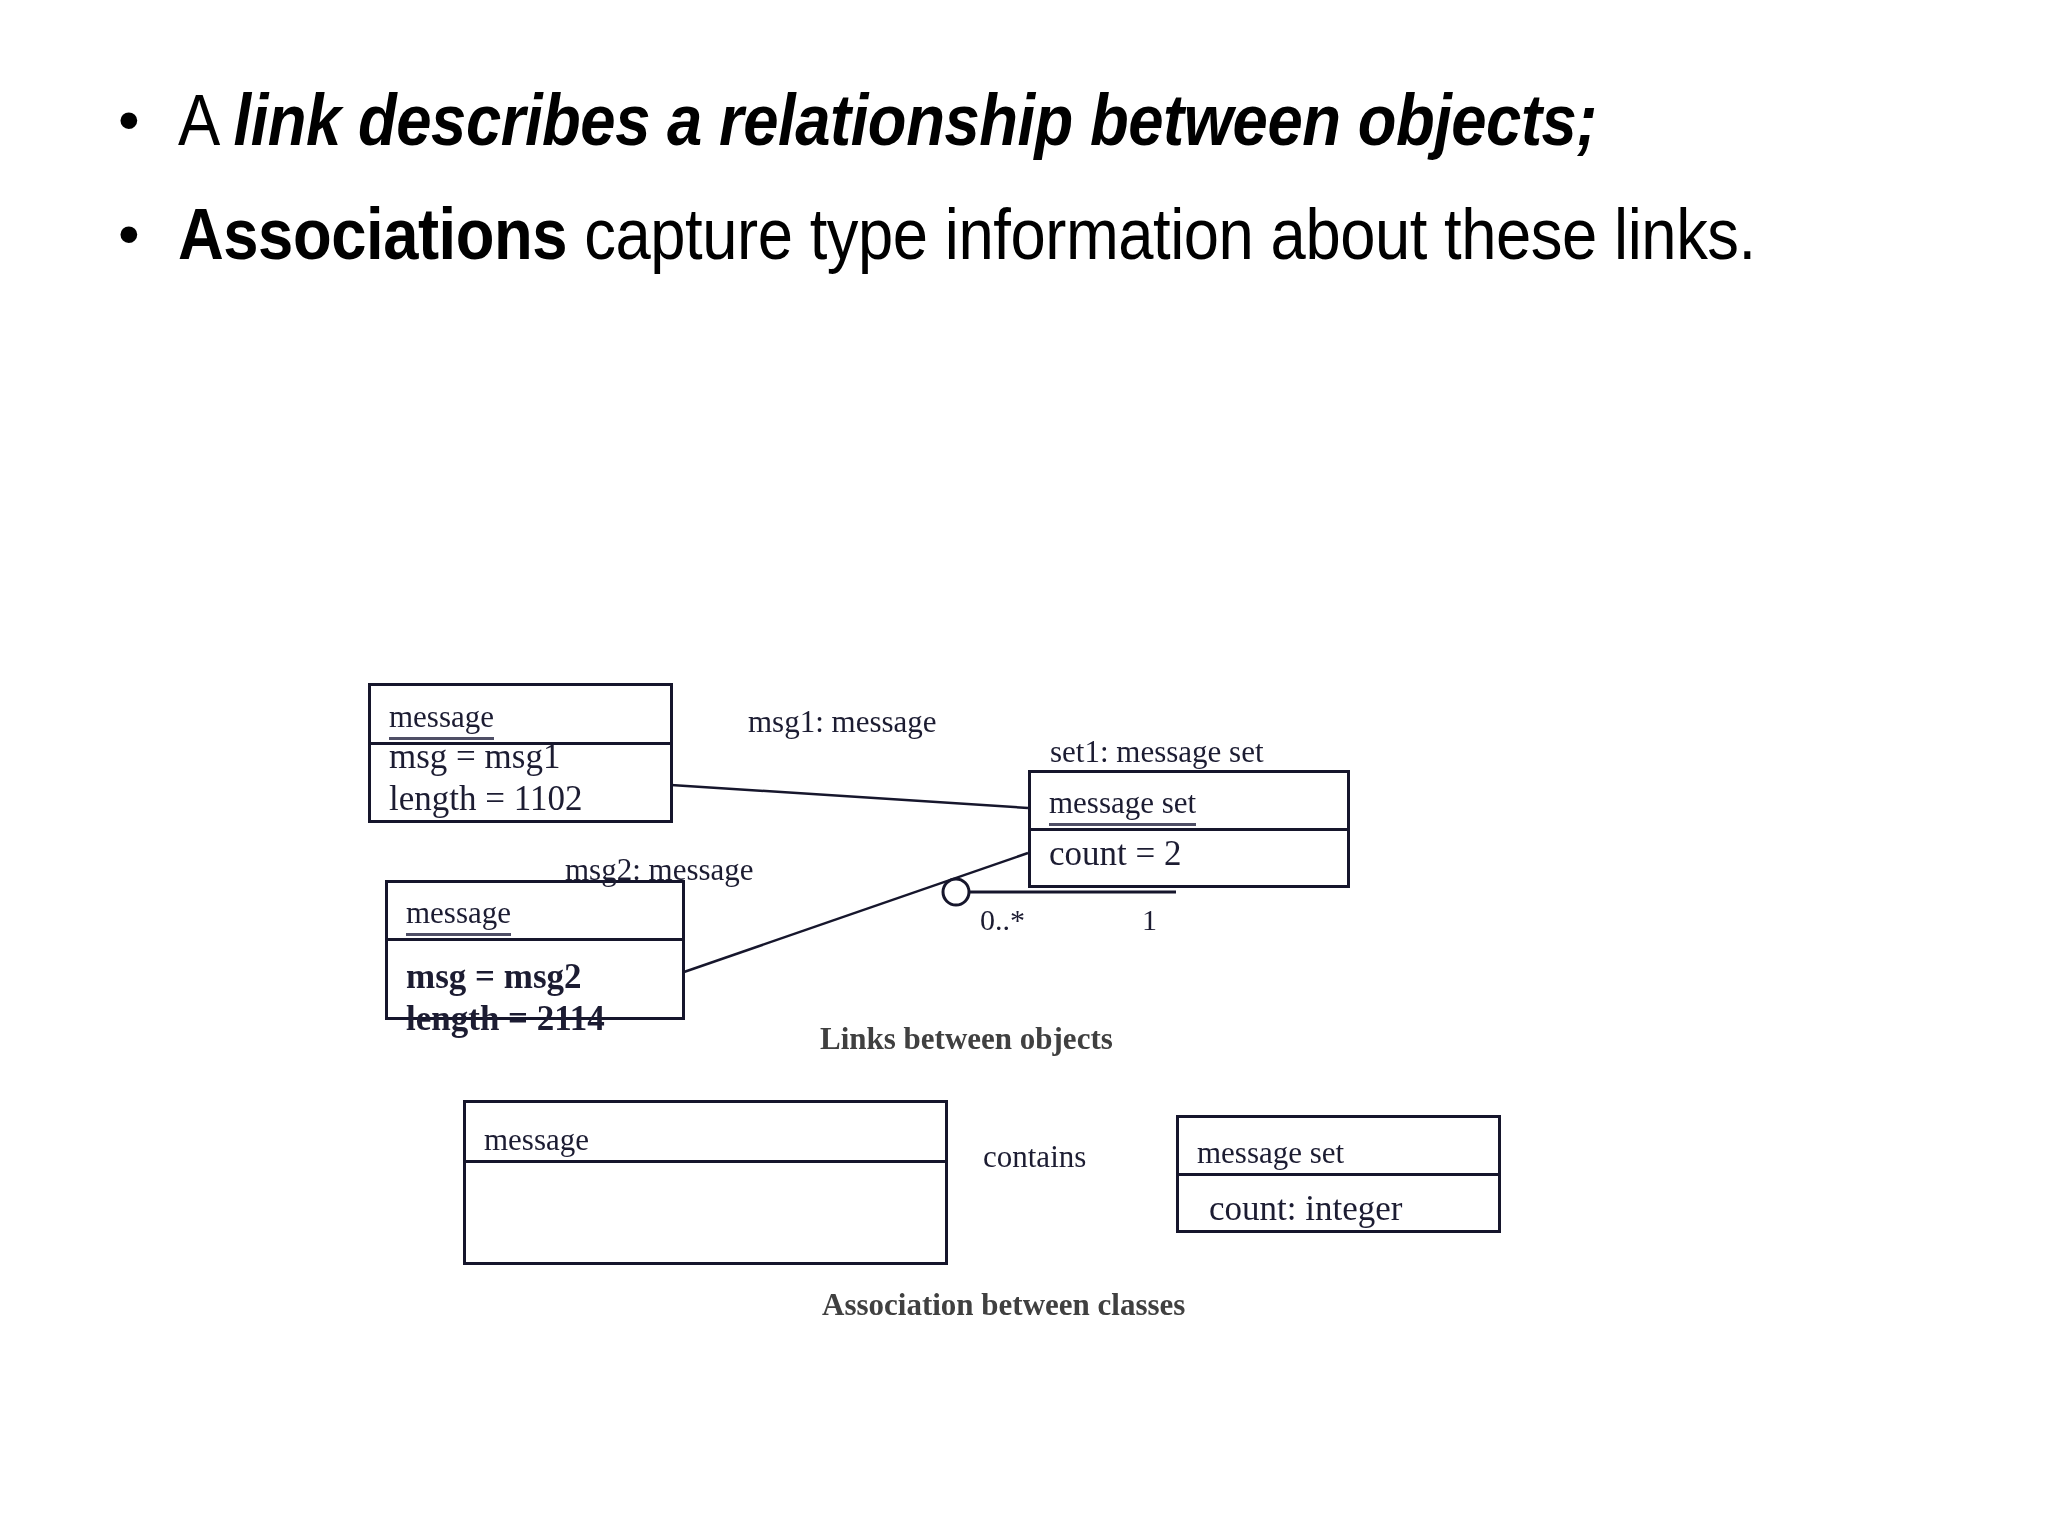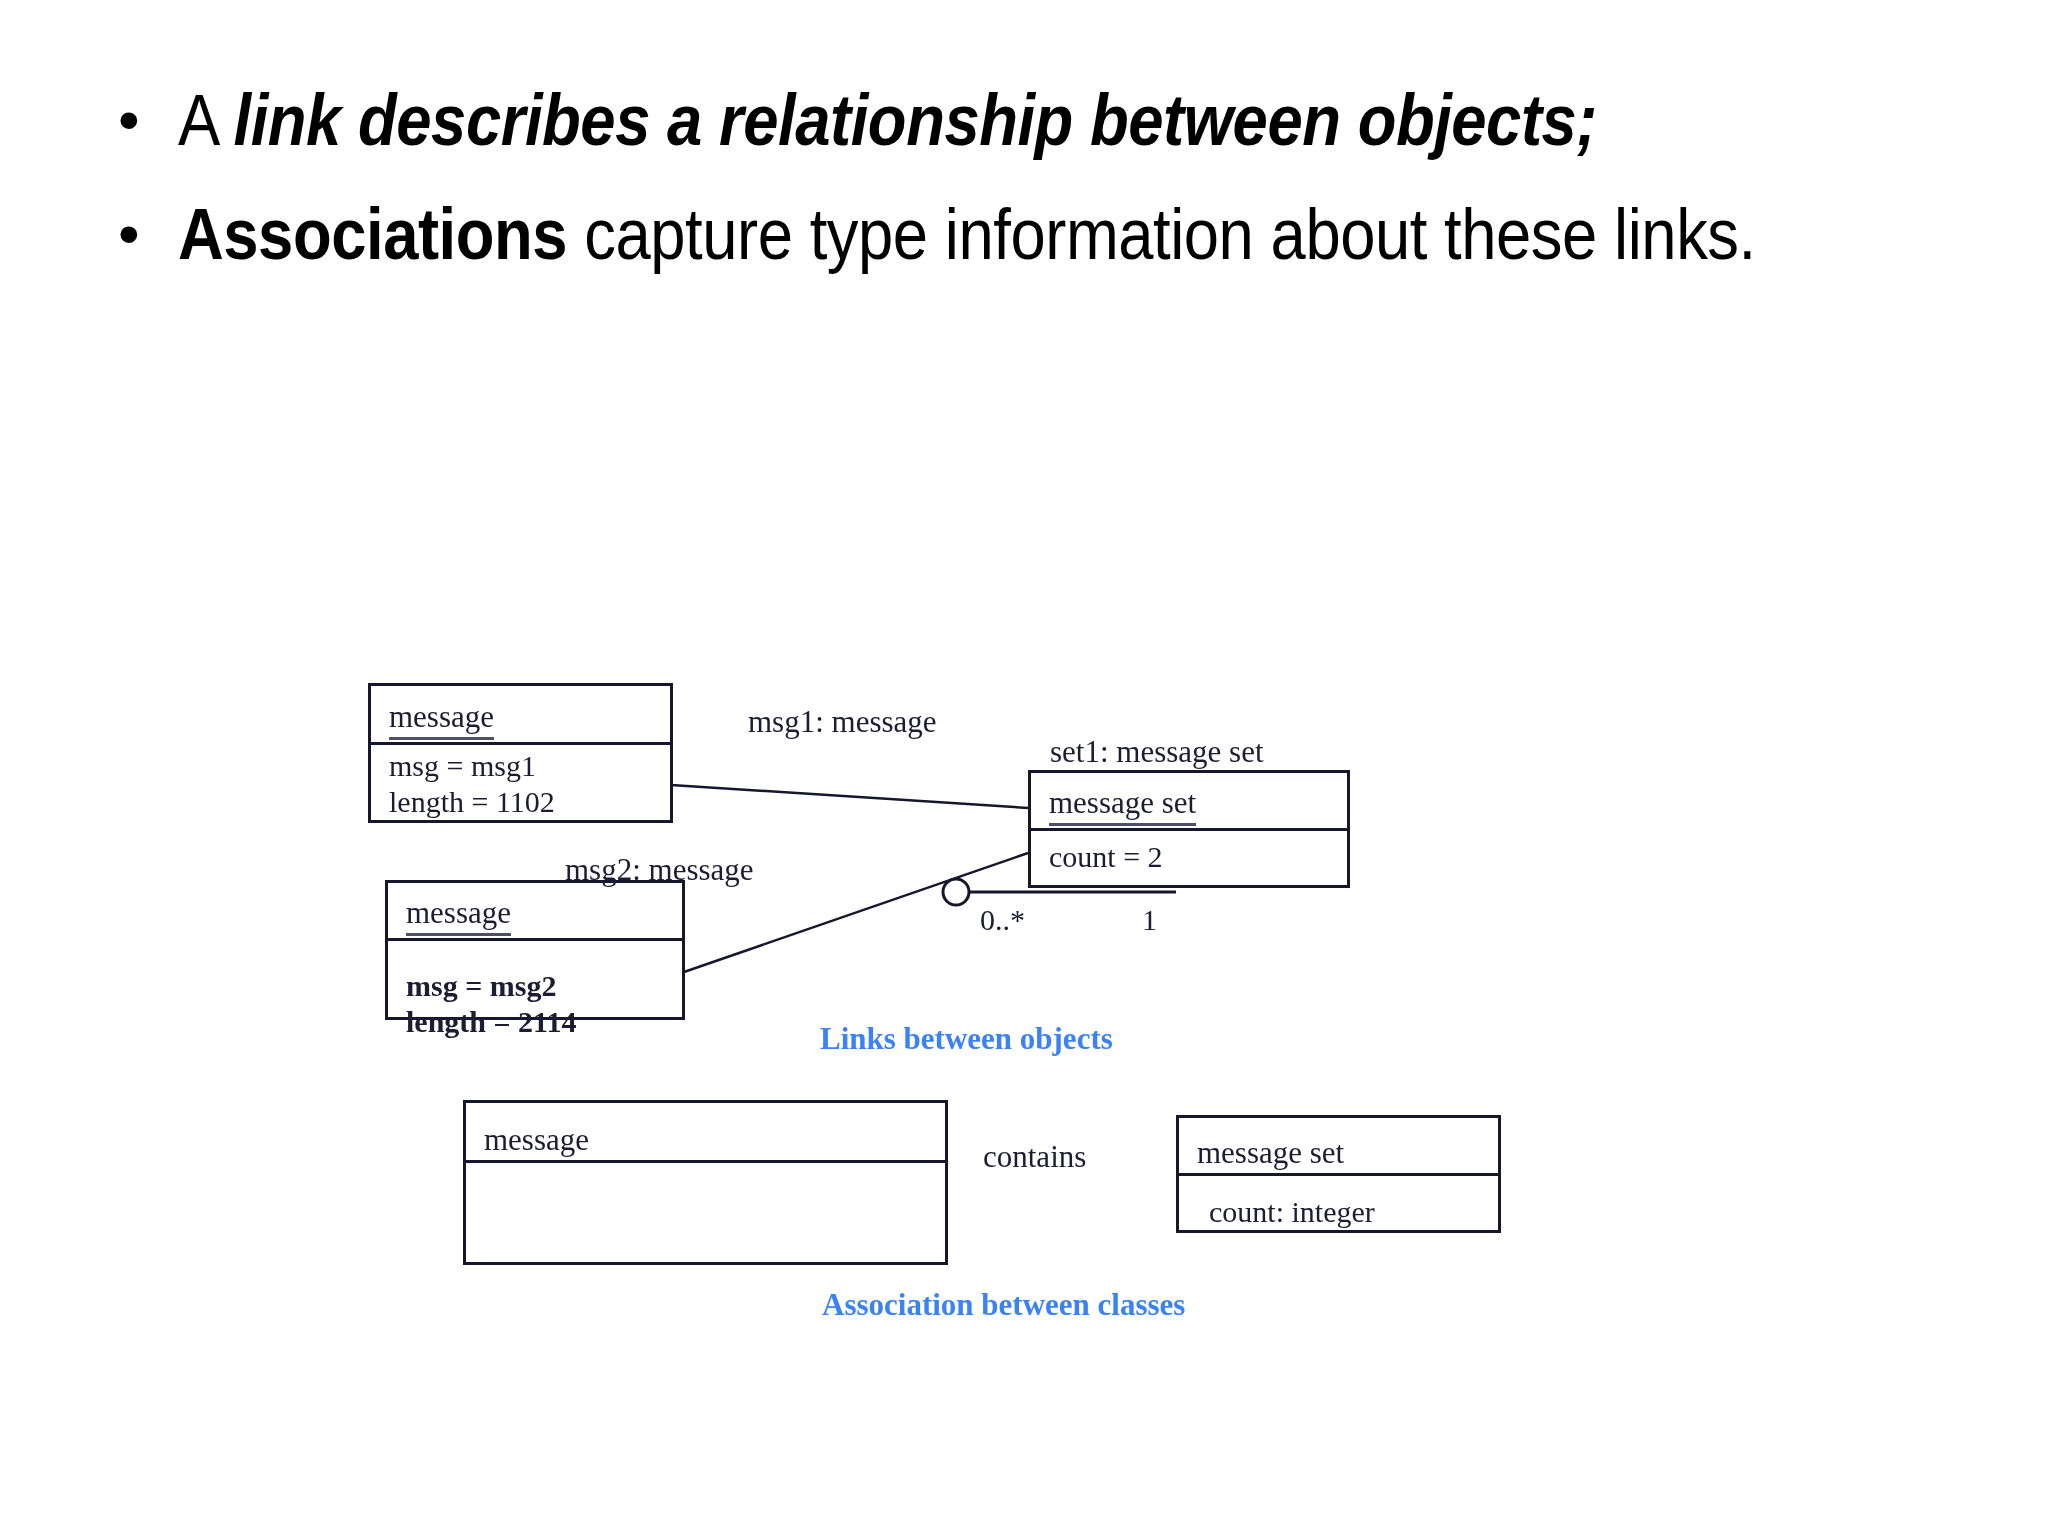--- a/index.html
+++ b/index.html
@@ -83,40 +83,40 @@
     line-height: 1.12;
     white-space: nowrap;
   }
   .uml-name.underlined {
     display: inline-block;
     border-bottom: 3px solid #4f4f66;
     padding-bottom: 2px;
     align-self: flex-start;
   }
   .uml-attr {
-    font-size: 30px;
+    font-size: 35px;
     line-height: 1.22;
     white-space: nowrap;
   }
 
   
   .free-label {
     position: absolute;
     font-size: 31px;
     line-height: 1.1;
     white-space: nowrap;
     color: #1c1c32;
   }
   .caption {
     position: absolute;
     font-size: 31px;
     font-weight: 700;
     line-height: 1.1;
     white-space: nowrap;
-    color: #3b82f6;
+    color: #404040;
   }
   .mult {
     position: absolute;
     font-size: 30px;
     line-height: 1.1;
     white-space: nowrap;
     color: #1c1c32;
   }
 
   

